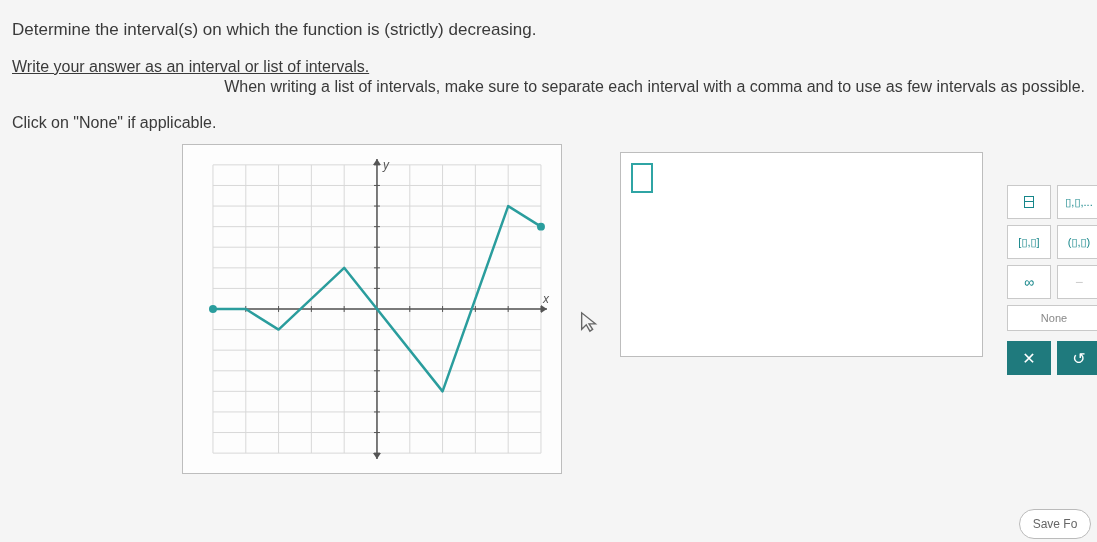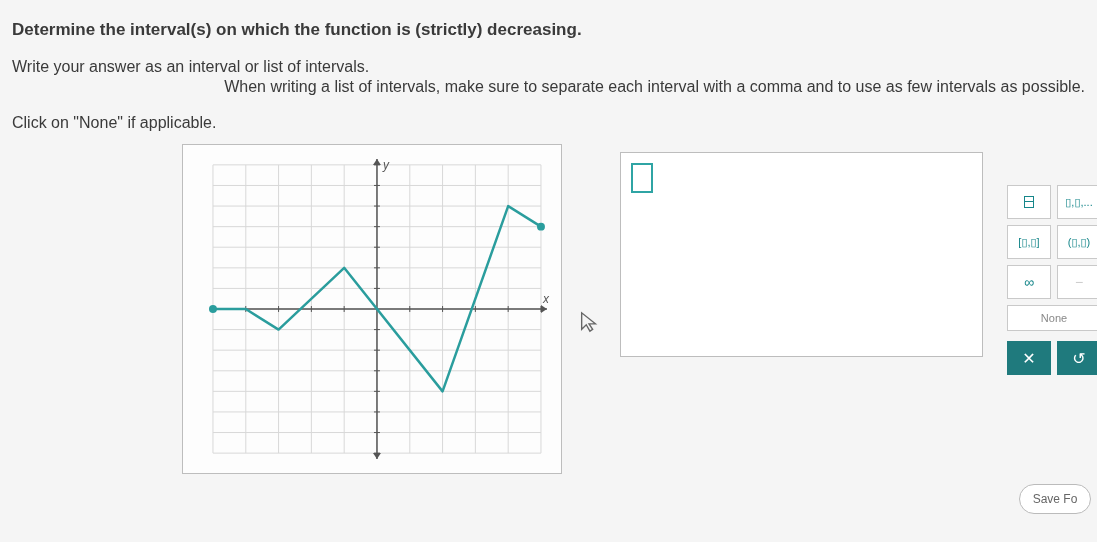--- a/index.html
+++ b/index.html
@@ -10,28 +10,29 @@
       width: 1097px;
       height: 542px;
       overflow: hidden;
       position: relative;
     }
     .container {
       padding: 20px 12px 0 12px;
     }
     .question-line1 {
       font-size: 17px;
-      font-weight: 700;
+      font-weight: 400;
       color: #3a3a3a;
       margin-bottom: 18px;
     }
     .question-line2 {
       font-size: 16px;
       color: #3a3a3a;
       margin-bottom: 2px;
+      text-decoration: underline;
     }
     .question-line3 {
       font-size: 16px;
       color: #3a3a3a;
       margin-bottom: 18px;
       text-align: right;
     }
     .question-line4 {
       font-size: 16px;
       color: #3a3a3a;
@@ -122,21 +123,21 @@
       border: none;
       font-size: 16px;
       cursor: pointer;
       display: flex;
       align-items: center;
       justify-content: center;
     }
     .save-btn {
       position: absolute;
       right: 6px;
-      bottom: 28px;
+      bottom: 3px;
       height: 30px;
       width: 72px;
       border: 1px solid #bbb;
       border-radius: 15px;
       background: #fff;
       color: #666;
       font-size: 12px;
       cursor: pointer;
     }
   </style>

